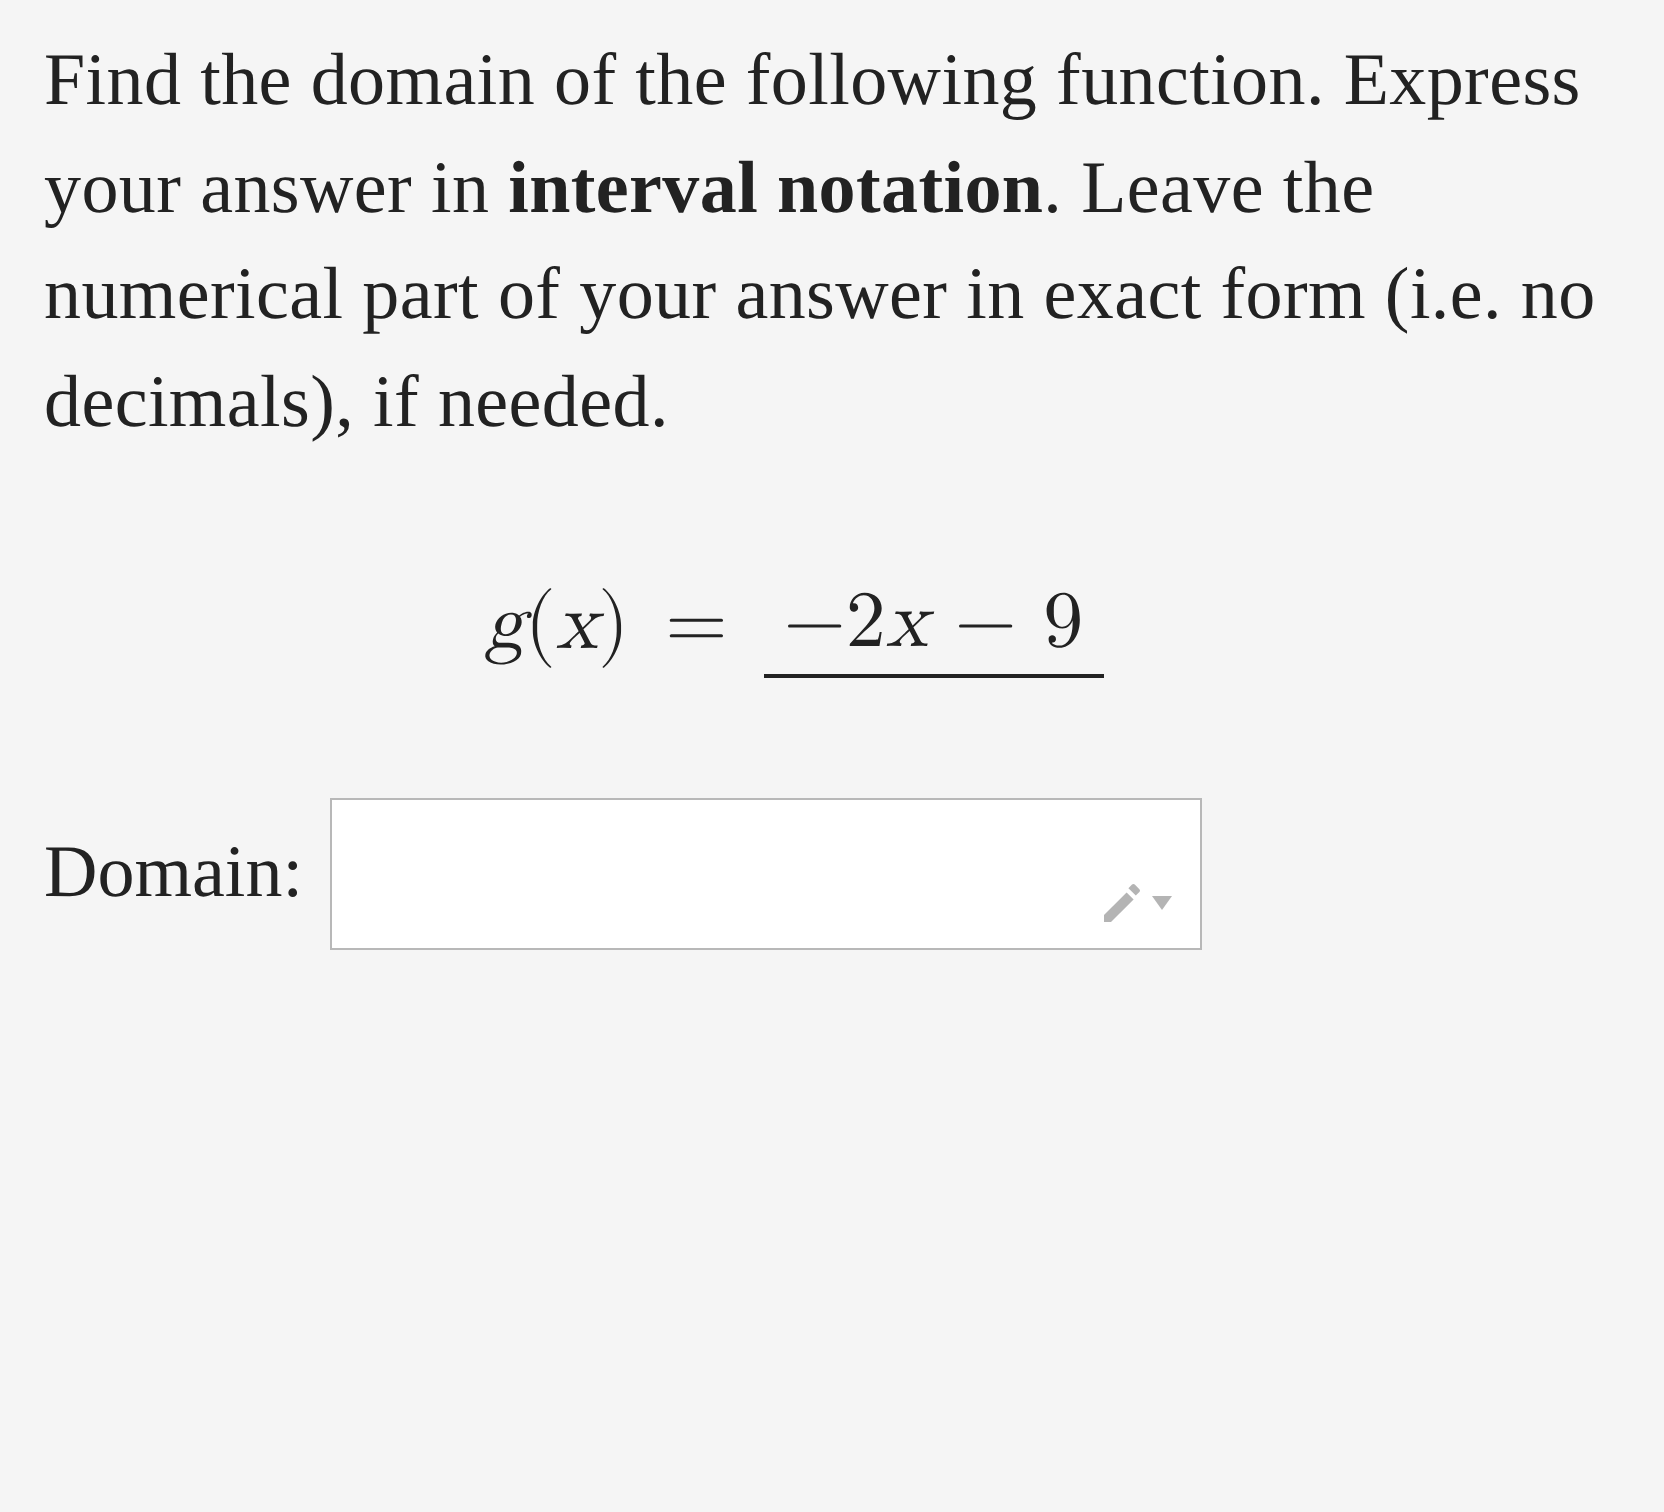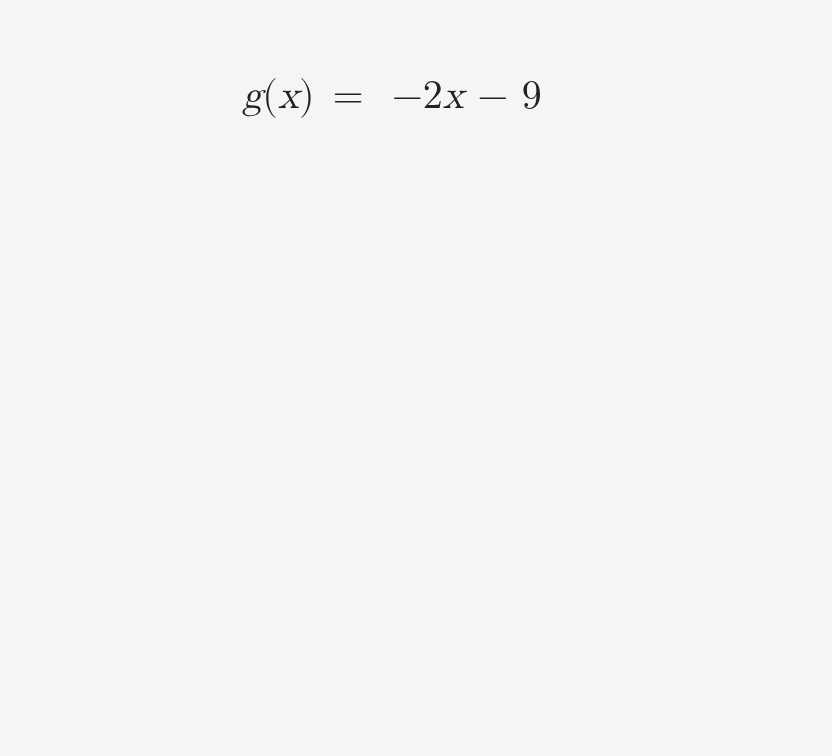--- a/index.html
+++ b/index.html
@@ -43,21 +43,21 @@
   }
   .var {
     font-style: italic;
   }
   .eq {
     padding: 0 18px;
     font-style: normal;
   }
   .frac {
     display: inline-flex;
-    flex-direction: row;
+    flex-direction: column;
     align-items: center;
     vertical-align: middle;
     font-style: normal;
   }
   .frac .num,
   .frac .den {
     padding: 2px 10px;
     white-space: nowrap;
   }
   .frac .bar {
@@ -102,31 +102,46 @@
     border-left: 5px solid transparent;
     border-right: 5px solid transparent;
     border-top: 7px solid #777;
     margin-bottom: 1px;
   }
 </style>
 </head>
 <body>
 
 <div class="page">
+  <div class="question">
+    <span>Find the domain of the following function. Express your answer in </span><b>interval notation</b><span>. Leave the numerical part of your answer in exact form (i.e. no decimals), if needed.</span>
+  </div>
 
   <div class="formula-block">
     <div class="formula">
       <span class="func-name">g</span>
         <span class="paren">(</span>
         <span class="var">x</span>
         <span class="paren">)</span>
       <span class="eq">=</span>
       <span class="frac">
         <span class="num">
           <span>−</span><span>2</span><span class="var">x</span>
           <span> </span><span>−</span><span> </span><span>9</span>
         </span>
         <span class="bar"></span>
       </span>
     </div>
   </div>
 
+  <div class="answer-row">
+    <div class="answer-label">Domain:</div>
+    <div class="answer-box">
+      <div class="pencil-wrap">
+        <svg width="24" height="24" viewBox="0 0 24 24">
+          <path d="M3 17.5 L3 21 L6.5 21 L17.8 9.7 L14.3 6.2 Z" fill="#777"></path>
+          <path d="M20.7 6.0 c0.4 -0.4 0.4 -1.0 0 -1.4 l-2.3 -2.3 c-0.4 -0.4 -1.0 -0.4 -1.4 0 l-1.8 1.8 l3.7 3.7 z" fill="#777"></path>
+        </svg>
+        <div class="caret-down"></div>
+      </div>
+    </div>
+  </div>
 </div>
 
 </body></html>

